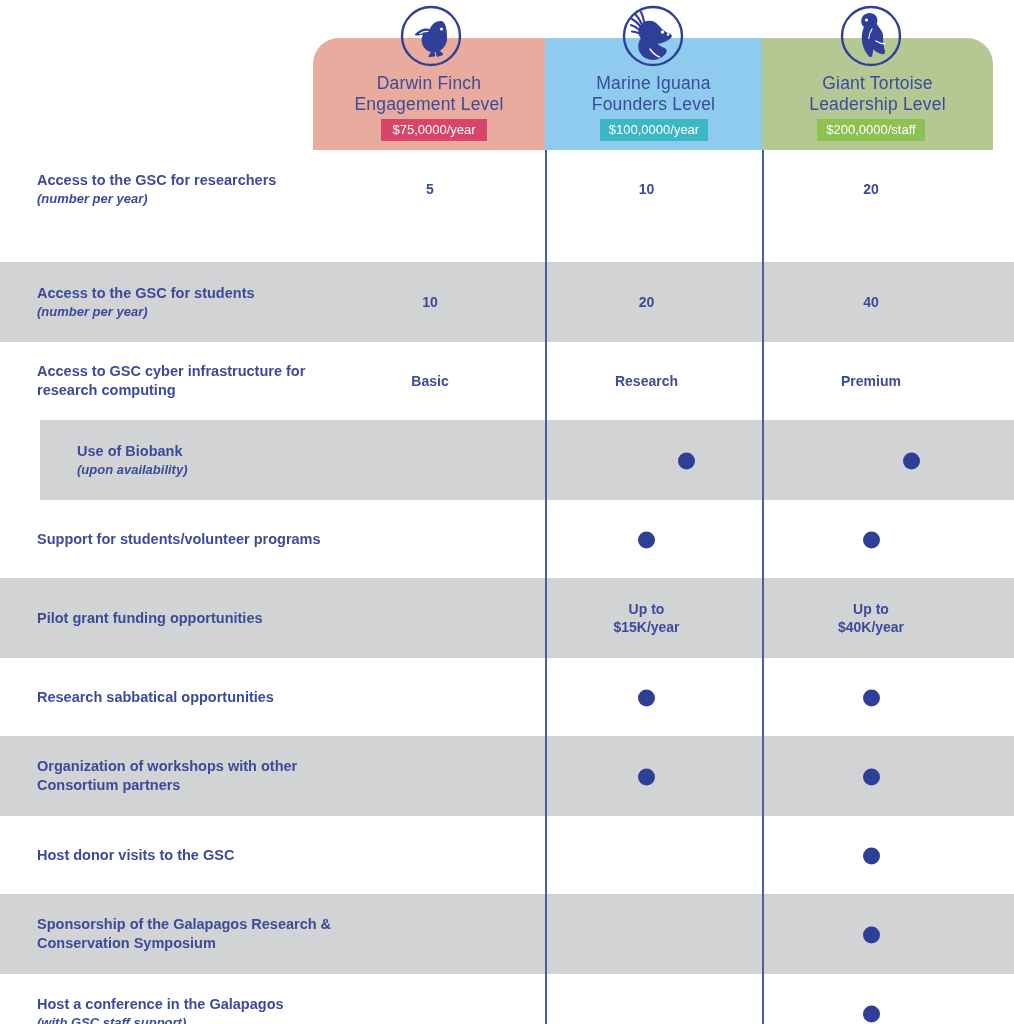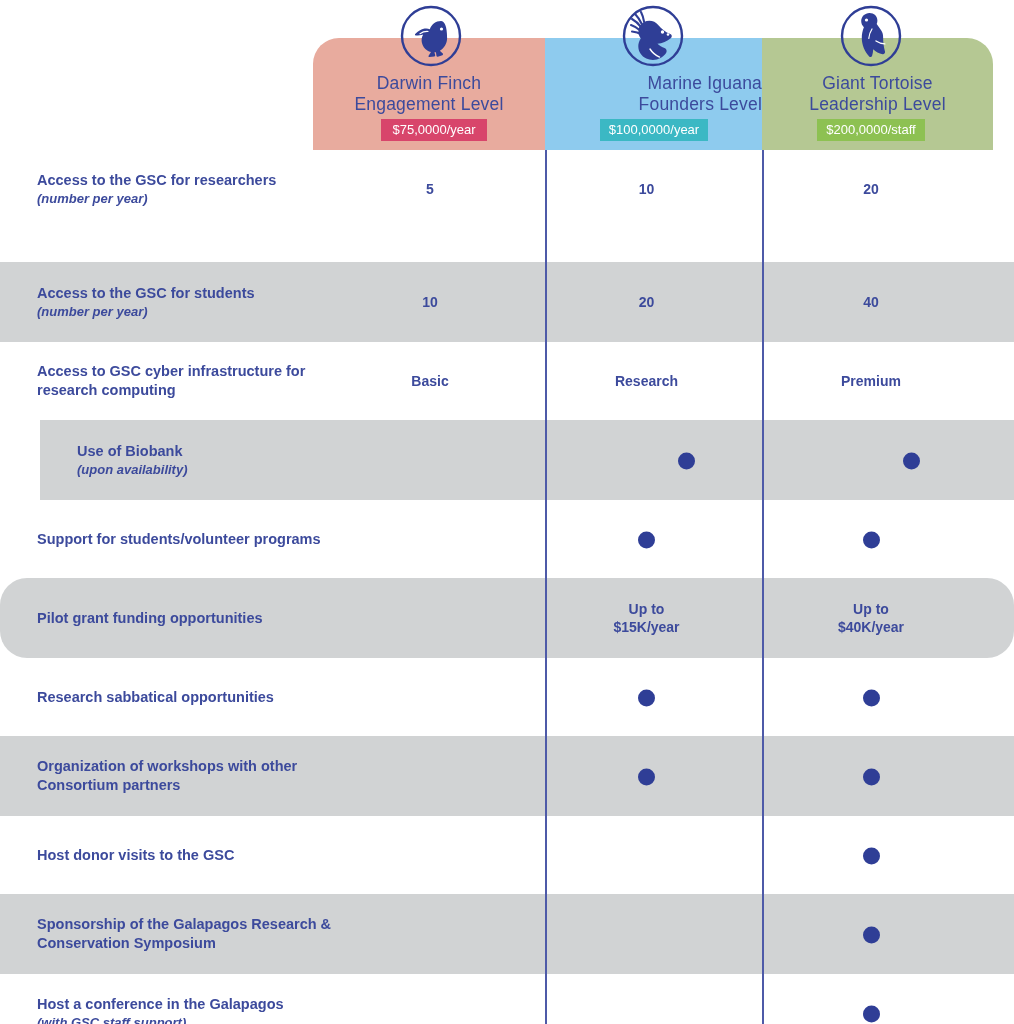--- a/index.html
+++ b/index.html
@@ -51,21 +51,21 @@
   .htitle {
     position:absolute;
     text-align:center;
     color:#3c4a9c;
     font-size:17.5px;
     line-height:21px;
     letter-spacing:0.2px;
     font-weight:400;
   }
   .htitle.t1 { left:313px; width:232px; top:73px; }
-  .htitle.t2 { left:545px; width:217px; top:73px;text-align:right; }
+  .htitle.t2 { left:545px; width:217px; top:73px; }
   .htitle.t3 { left:762px; width:231px; top:73px; }
 
   
   .badge {
     position:absolute;
     top:119px;
     height:22px;
     line-height:22px;
     text-align:center;
     color:#ffffff;
@@ -239,21 +239,21 @@
         <div class="cell v1"></div>
         <div class="cell v2"><span class="dot" style="background: rgb(47, 62, 150);"></span></div>
         <div class="cell v3"><span class="dot" style="background: rgb(47, 62, 150);"></span></div>
       </div>
       <div class="row" style="height: 78px;">
         <div class="rowlabel">Support for students/volunteer programs</div>
         <div class="cell v1"></div>
         <div class="cell v2"><span class="dot" style="background: rgb(47, 62, 150);"></span></div>
         <div class="cell v3"><span class="dot" style="background: rgb(47, 62, 150);"></span></div>
       </div>
-      <div class="row alt" style="height: 80px; background: rgb(209, 211, 212); border-radius: 27px;">
+      <div class="row alt" style="height: 80px; background: rgb(209, 211, 212);">
         <div class="rowlabel">Pilot grant funding opportunities</div>
         <div class="cell v1"></div>
         <div class="cell v2">
           <div>Up to</div>
           <div>$15K/year</div>
         </div>
         <div class="cell v3">
           <div>Up to</div>
           <div>$40K/year</div>
         </div>

